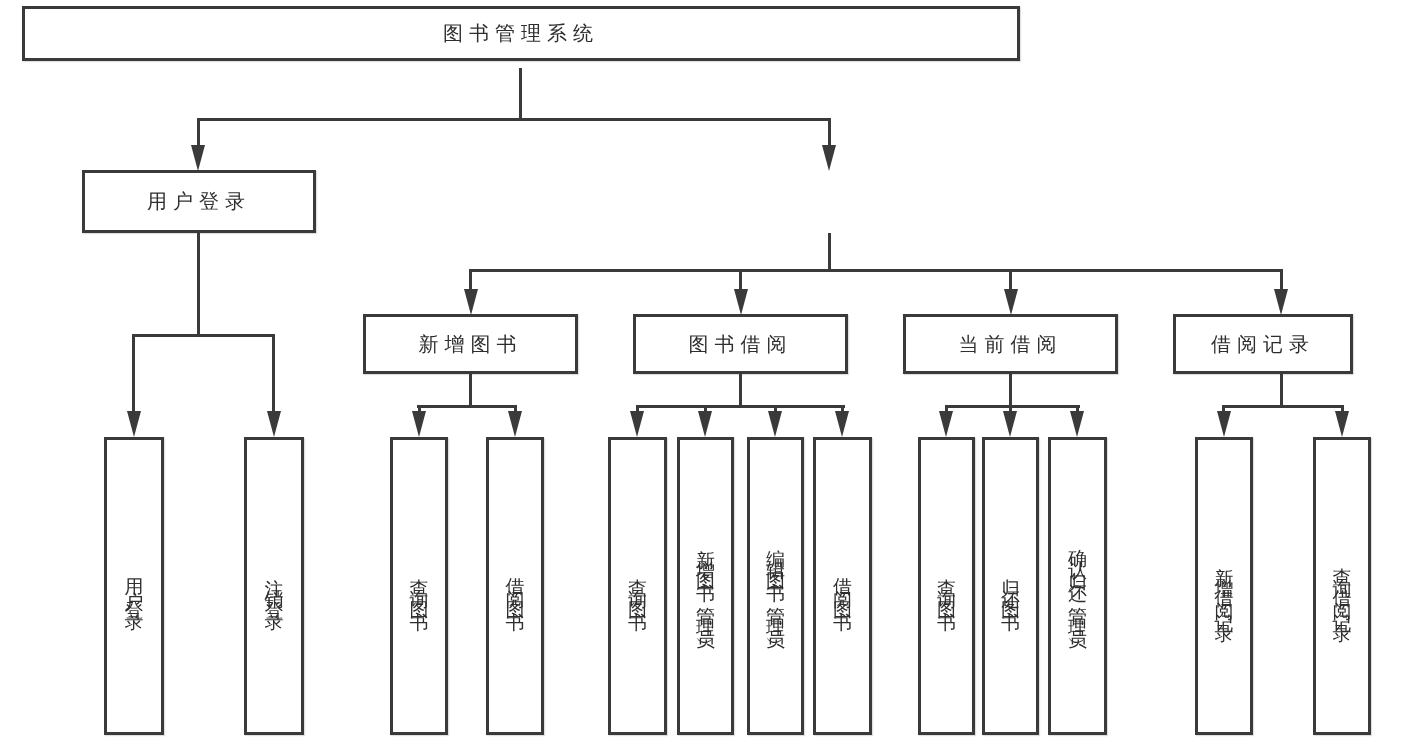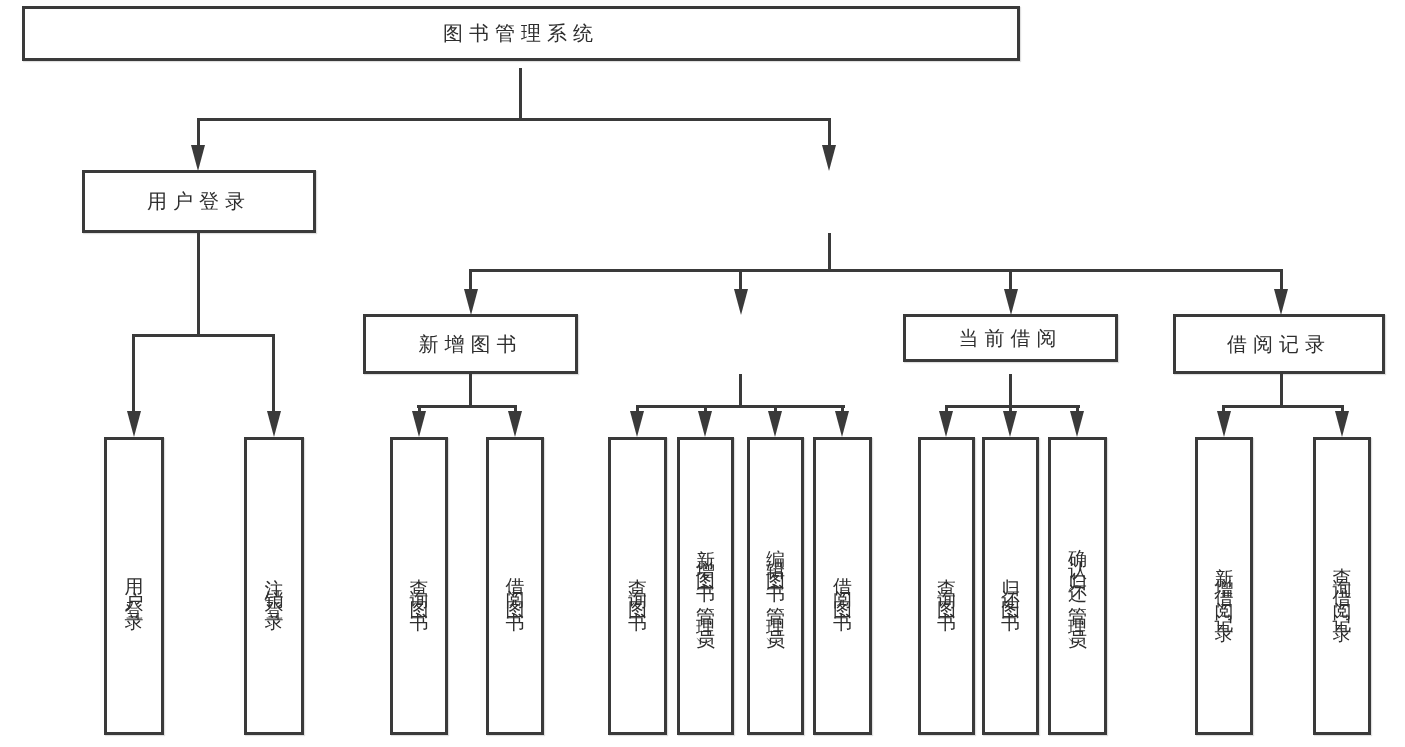--- a/index.html
+++ b/index.html
@@ -82,22 +82,23 @@
   <div class="lv" style="left:469px;top:269px;height:20px;"></div>
   <div class="arr" style="left:464px;top:289px;"></div>
   <div class="lv" style="left:739px;top:269px;height:20px;"></div>
   <div class="arr" style="left:734px;top:289px;"></div>
   <div class="lv" style="left:1009px;top:269px;height:20px;"></div>
   <div class="arr" style="left:1004px;top:289px;"></div>
   <div class="lv" style="left:1280px;top:269px;height:20px;"></div>
   <div class="arr" style="left:1274px;top:289px;"></div>
 
   <div class="box" style="left:363px;top:314px;width:215px;height:60px;">新增图书</div>
-  <div class="box" style="left:903px;top:314px;width:215px;height:48px;">当前借阅</div>
-  <div class="box" style="left:1173px;top:314px;width:212px;height:60px;">借阅记录</div>
+  <div class="box" style="left:633px;top:314px;width:215px;height:60px;">图书借阅</div>
+  <div class="box" style="left:903px;top:314px;width:215px;height:60px;">当前借阅</div>
+  <div class="box" style="left:1173px;top:314px;width:180px;height:60px;">借阅记录</div>
 
   <div class="lv" style="left:469px;top:374px;height:33px;"></div>
   <div class="lh" style="left:417px;top:405px;width:100px;"></div>
   <div class="lv" style="left:418px;top:405px;height:8px;"></div>
   <div class="arr" style="left:412px;top:411px;"></div>
   <div class="lv" style="left:514px;top:405px;height:8px;"></div>
   <div class="arr" style="left:508px;top:411px;"></div>
 
   <div class="lv" style="left:739px;top:374px;height:33px;"></div>
   <div class="lh" style="left:636px;top:405px;width:209px;"></div>

